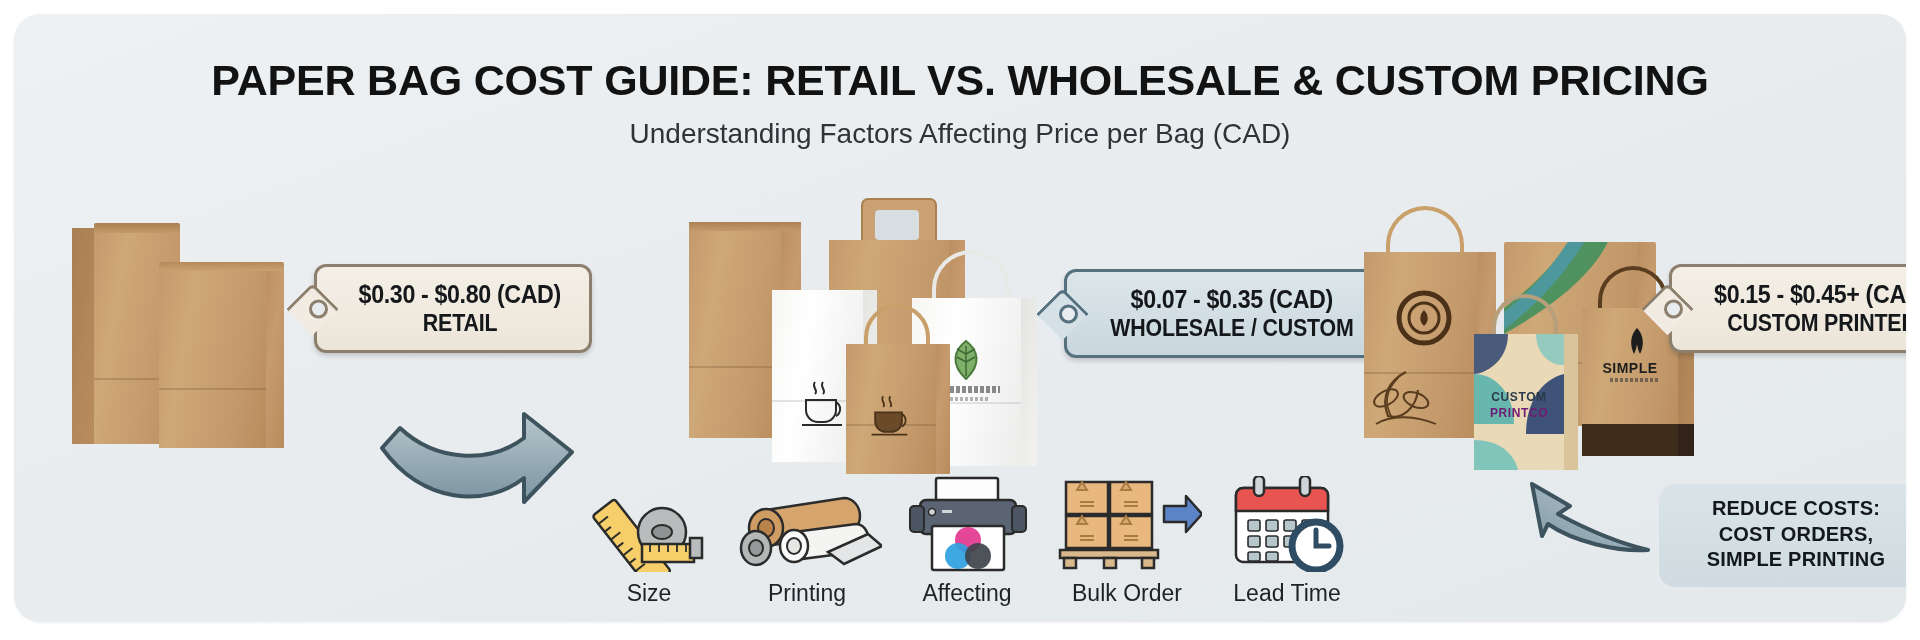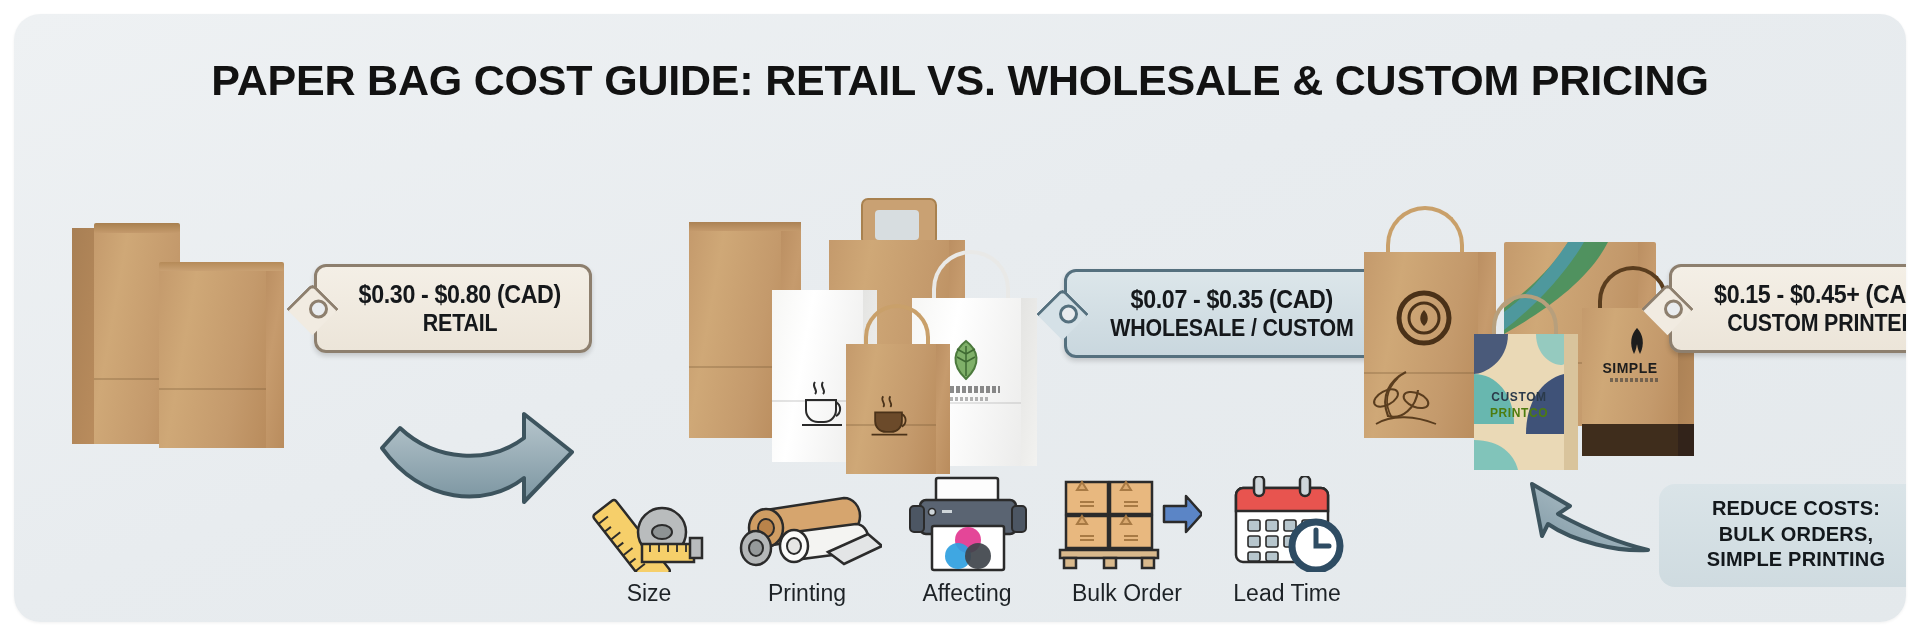--- a/index.html
+++ b/index.html
@@ -88,20 +88,21 @@
   
   .mark{position:absolute;}
 </style>
 </head>
 <body>
 
 <div class="canvas">
   <div class="card">
 
     <div class="title">PAPER BAG COST GUIDE: RETAIL VS. WHOLESALE &amp; CUSTOM PRICING</div>
+    <div class="subtitle">Understanding Factors Affecting Price per Bag (CAD)</div>
 
     <div class="bag-group" style="left:50px;top:200px;width:250px;height:250px;">
 
       <div class="bag" style="left:8px;top:14px;width:108px;height:216px;">
         <div class="side kraft-dark" style="left:0;width:22px;"></div>
         <div class="front kraft-a" style="left:22px;"></div>
         <div class="fold" style="top:150px;left:22px;"></div>
         <div style="position:absolute;left:22px;right:0;top:-5px;height:10px;background:linear-gradient(180deg,#a8804f,#c49a6c);border-radius:2px;"></div>
       </div>
 
@@ -251,21 +252,21 @@
         <div class="handle-loop" style="left:18px;top:-40px;width:58px;height:42px;border-color:#b79f7c;"></div>
         <div class="front" style="left:0;right:14px;background:#ead9b6;overflow:hidden;">
           <svg width="90" height="136" viewBox="0 0 90 136" style="position:absolute;left:0;top:0;">
             <path d="M0,0 L34,0 C34,28 10,40 0,40 Z" fill="#4a5a7a"></path>
             <path d="M34,0 L62,0 C62,26 86,34 90,30 L90,0 Z" fill="#7fc6c2" opacity=".8"></path>
             <path d="M0,40 C22,40 40,60 40,90 L0,90 Z" fill="#5ab3ae" opacity=".9"></path>
             <path d="M90,40 C66,46 52,70 52,100 L90,100 Z" fill="#3f5278"></path>
             <path d="M0,106 C26,106 40,120 44,136 L0,136 Z" fill="#6fbfbb" opacity=".85"></path>
           </svg>
           <div style="position:absolute;left:0;right:0;top:56px;text-align:center;font-size:12px;font-weight:700;color:#2b3a4a;letter-spacing:.6px;">CUSTOM</div>
-          <div style="position:absolute;left:0;right:0;top:72px;text-align:center;font-size:12px;font-weight:700;color:#4d7c0f;letter-spacing:.6px;">PRINTCO</div>
+          <div style="position:absolute;left:0;right:0;top:72px;text-align:center;font-size:12px;font-weight:700;color:#701a75;letter-spacing:.6px;">PRINTCO</div>
         </div>
         <div class="side" style="right:0;width:14px;background:#d9c49c;"></div>
       </div>
     </div>
 
     <div class="tag tag-cream" style="left:1655px;top:250px;">
       <div class="tag-body">
         <div class="notch"></div>
         <div class="tag-hole"></div>
         <div class="tag-line1">$0.15 - $0.45+ (CAD)</div>
@@ -403,18 +404,18 @@
             <circle cx="104" cy="70" r="24" fill="#ffffff" stroke="#2e4c63" stroke-width="7"></circle>
             <path d="M104,54 v16 h13" fill="none" stroke="#2e4c63" stroke-width="5" stroke-linecap="round"></path>
           </svg>
         </div>
         <div class="icon-label">Lead Time</div>
       </div>
     </div>
 
     <div class="reduce">
       <div class="reduce-line">REDUCE COSTS:</div>
-      <div class="reduce-line">BULK ORDERS,</div>
+      <div class="reduce-line">COST ORDERS,</div>
       <div class="reduce-line">SIMPLE PRINTING</div>
     </div>
 
   </div>
 </div>
 
 </body></html>

